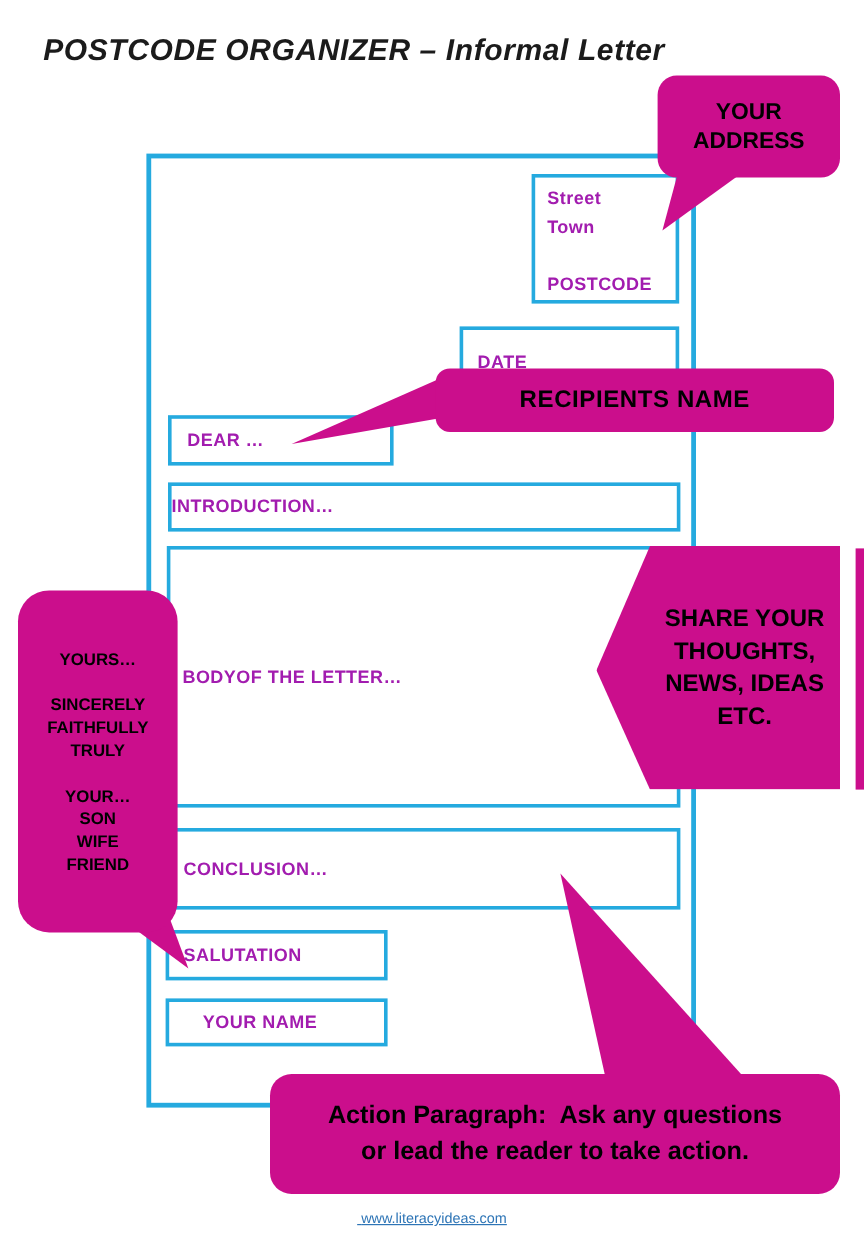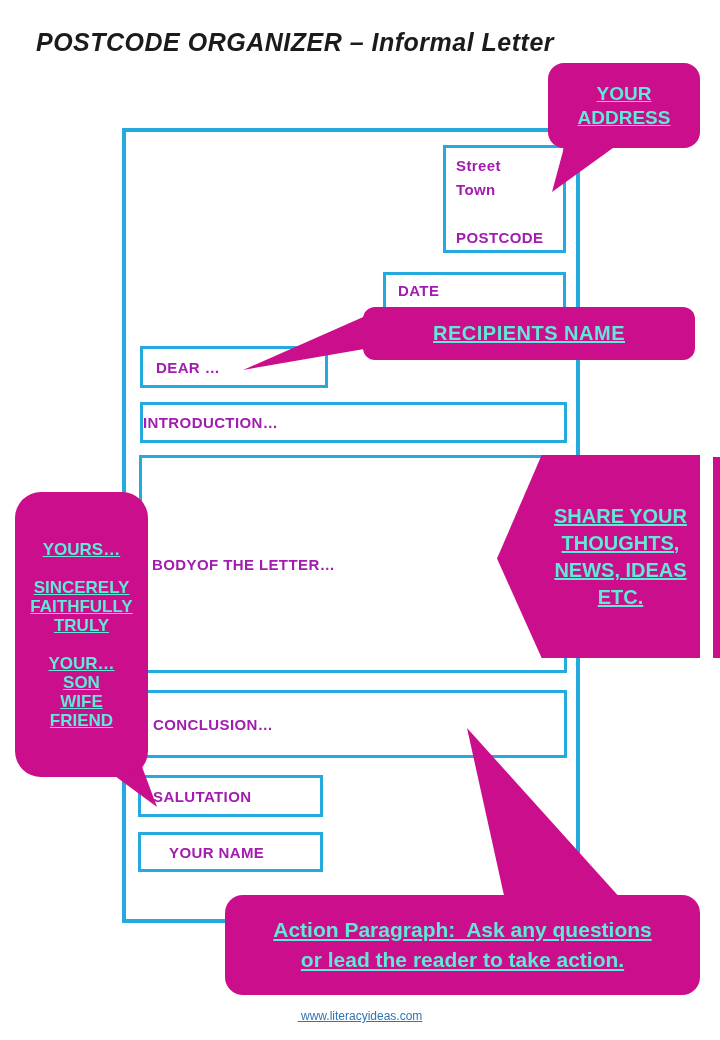--- a/index.html
+++ b/index.html
@@ -18,22 +18,22 @@
   }
   .cyanbox{border:3px solid var(--cyan);background:#fff;z-index:1;}
   .outer{left:122px;top:128px;width:458px;height:795px;border-width:4px;background:transparent;}
   .boxlabel{
     color:#a21caf;font-weight:bold;font-size:15px;letter-spacing:.4px;
     display:flex;align-items:center;
   }
   .toplabel{align-items:flex-start;}
   .ml{white-space:pre-wrap;}
   .callout{
-    background:var(--magenta);color:#5eead4;font-weight:bold;z-index:3;
-    display:flex;align-items:center;justify-content:center;text-align:center;text-decoration:underline;
+    background:var(--magenta);color:#000000;font-weight:bold;z-index:3;
+    display:flex;align-items:center;justify-content:center;text-align:center;
   }
   .overlay{left:0;top:0;width:720px;height:1040px;z-index:2;pointer-events:none;}
   .footer{
     left:0;top:1006px;width:720px;text-align:center;z-index:1;
   }
   .footer a{
     color:var(--link);font-size:12px;text-decoration:underline;white-space:pre-wrap;
   }
 </style>
 </head>
@@ -46,21 +46,21 @@
   <div class="abs cyanbox outer"></div>
 
   <div class="abs cyanbox" style="left:443px;top:145px;width:123px;height:108px;">
     <div class="boxlabel toplabel ml" style="padding:6px 0 0 10px;line-height:24px;">Street
 Town
 
 POSTCODE</div>
   </div>
 
   <div class="abs cyanbox" style="left:383px;top:272px;width:183px;height:68px;">
-    <div class="boxlabel toplabel" style="padding:7px 0 0 12px;">DATE</div>
+    <div class="boxlabel toplabel" style="padding:7px 0 0 12px;margin-top:12px;">DATE</div>
   </div>
 
   <div class="abs cyanbox" style="left:140px;top:346px;width:188px;height:42px;">
     <div class="boxlabel" style="padding-left:13px;height:100%;">DEAR …</div>
   </div>
 
   <div class="abs cyanbox" style="left:140px;top:402px;width:427px;height:41px;">
     <div class="boxlabel" style="height:100%;">INTRODUCTION…</div>
   </div>
 
@@ -92,21 +92,21 @@
 
   <div class="abs callout" style="left:363px;top:307px;width:332px;height:53px;border-radius:12px;font-size:20px;letter-spacing:.5px;">RECIPIENTS NAME</div>
 
   <div class="abs callout ml" style="left:497px;top:455px;width:203px;height:203px;font-size:20px;line-height:27px;padding-left:44px;
               clip-path:polygon(0% 51%,22% 0%,100% 0%,100% 100%,22% 100%);">SHARE YOUR
 THOUGHTS,
 NEWS, IDEAS
 ETC.</div>
   <div class="abs" style="left:713px;top:457px;width:7px;height:201px;background:var(--magenta);z-index:3;"></div>
 
-  <div class="abs callout ml" style="left:15px;top:492px;width:133px;height:285px;border-radius:26px;font-size:17px;line-height:19px;">YOURS…
+  <div class="abs callout ml" style="left:15px;top:492px;width:133px;height:285px;border-radius:26px;font-size:14px;line-height:19px;">YOURS…
 
 SINCERELY
 FAITHFULLY
 TRULY
 
 YOUR…
 SON
 WIFE
 FRIEND</div>
 

